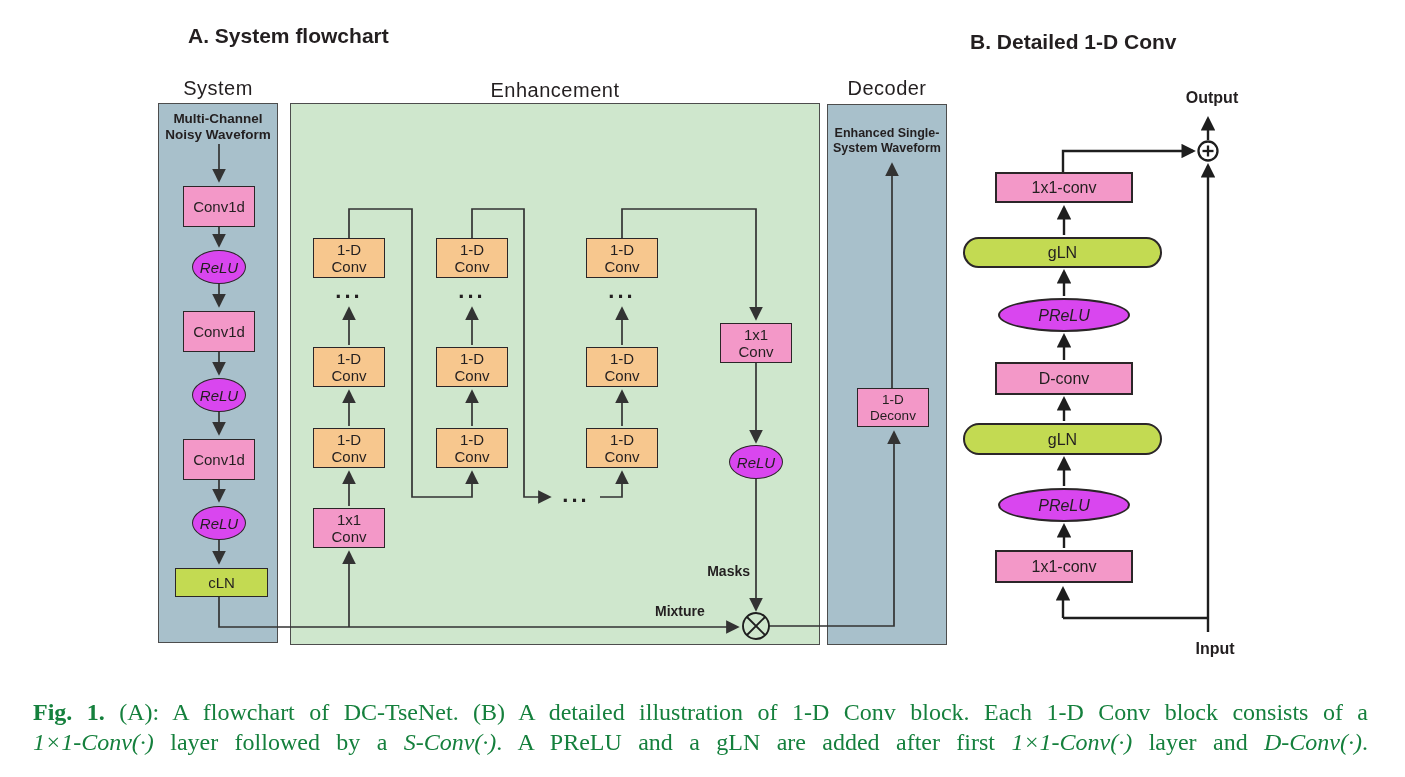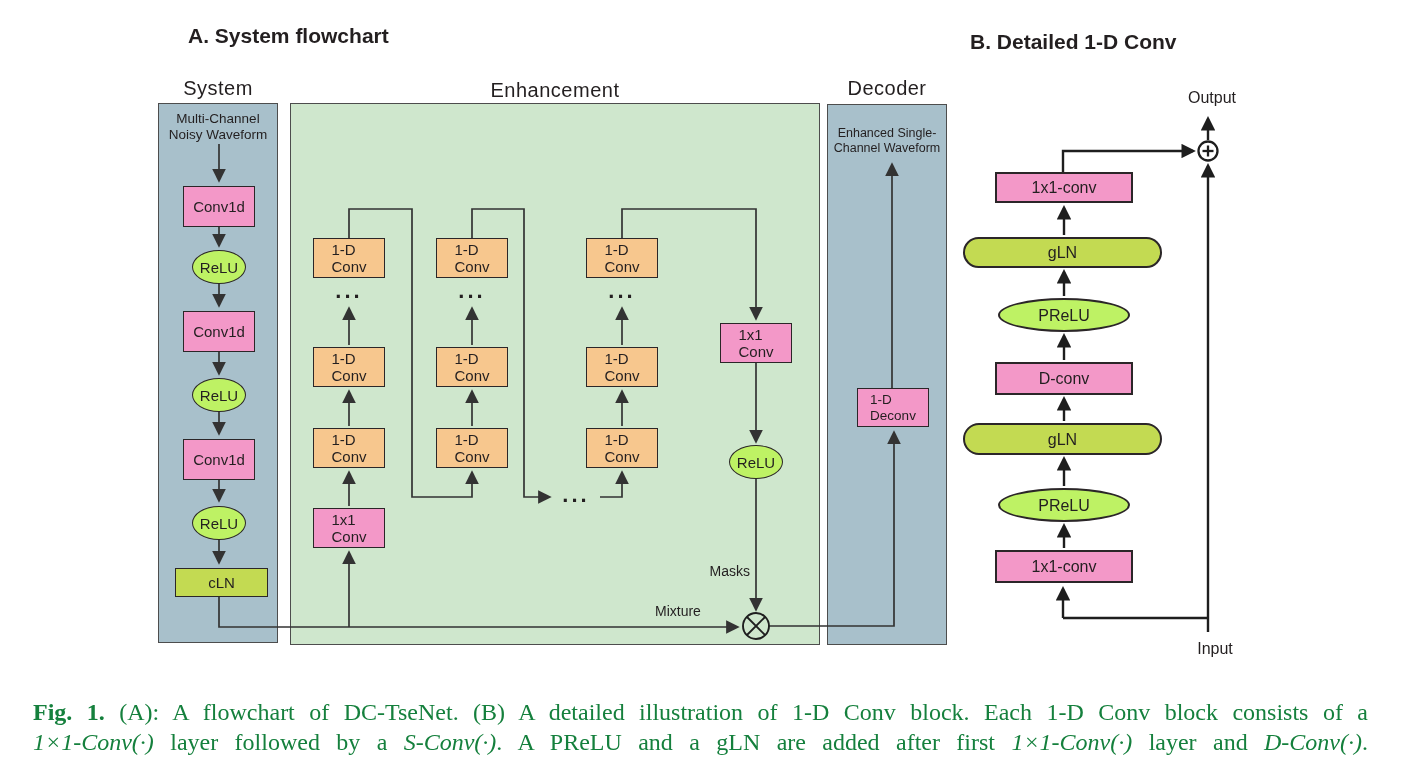--- a/index.html
+++ b/index.html
@@ -4,30 +4,30 @@
 <style>
   html,body{margin:0;padding:0;background:#ffffff;}
   .stage{position:relative;width:1405px;height:777px;background:#ffffff;overflow:hidden;
          font-family:"Liberation Sans",sans-serif;color:#231f20;}
   .abs{position:absolute;box-sizing:border-box;}
   .title{font-size:21px;font-weight:bold;white-space:nowrap;}
   .seclabel{font-size:20px;white-space:nowrap;letter-spacing:0.5px;}
   .panel{border:1.6px solid #4d4d4d;}
   .panel.bluegray{background:#a8c0cb;}
   .panel.green{background:#cfe7cd;}
-  .node{display:flex;align-items:center;justify-content:center;
+  .node{display:flex;align-items:center;justify-content:center;text-align:center;
         white-space:pre-line;border:1.8px solid #2b2628;font-size:15px;line-height:17px;z-index:3;}
   .pink{background:#f398c8;}
   .orange{background:#f7c78e;}
-  .blue{background:#bef264;}
+  .blue{background:#d946ef;font-style:italic;}
   .ygreen{background:#c3da52;}
   .ellipse{border-radius:50%;}
   .pill{border-radius:17px;}
   .b{border-width:2.6px;font-size:16px;}
-  .lbl{white-space:pre-line;text-align:center;z-index:3;}
+  .lbl{white-space:pre-line;text-align:center;z-index:3;font-weight:bold;}
   .small{font-size:13.5px;line-height:15.5px;}
   .tiny{font-size:12.5px;line-height:15px;}
   .mid{font-size:14px;}
   .io{font-size:16px;}
   .dots{font-size:22px;font-weight:bold;letter-spacing:3px;line-height:10px;z-index:3;text-align:center;}
   svg.overlay{position:absolute;left:0;top:0;z-index:2;}
   .caption{font-family:"Liberation Serif",serif;font-size:24px;line-height:30px;color:#15803d;
            text-align:justify;text-align-last:justify;z-index:3;}
 </style>
 </head>
@@ -154,21 +154,21 @@
 
   <div class="abs dots" style="left:554px;top:490px;width:44px;">...</div>
 
   <div class="abs node pink" style="left:720px;top:323px;width:72px;height:40px;">1x1
 Conv</div>
   <div class="abs node blue ellipse" style="left:729px;top:445px;width:54px;height:34px;">ReLU</div>
   <div class="abs lbl mid" style="left:698px;top:563px;width:52px;text-align:right;">Masks</div>
   <div class="abs lbl mid" style="left:655px;top:603px;width:58px;text-align:left;">Mixture</div>
 
   <div class="abs lbl tiny" style="left:824px;top:126px;width:126px;">Enhanced Single-
-Channel Waveform</div>
+System Waveform</div>
   <div class="abs node pink small" style="left:857px;top:388px;width:72px;height:39px;">1-D
 Deconv</div>
 
   <div class="abs lbl io" style="left:1180px;top:89px;width:64px;">Output</div>
   <div class="abs node pink b" style="left:995px;top:172px;width:138px;height:31px;">1x1-conv</div>
   <div class="abs node ygreen b pill" style="left:963px;top:237px;width:199px;height:31px;">gLN</div>
   <div class="abs node blue b ellipse" style="left:998px;top:298px;width:132px;height:34px;">PReLU</div>
   <div class="abs node pink b" style="left:995px;top:362px;width:138px;height:33px;">D-conv</div>
   <div class="abs node ygreen b pill" style="left:963px;top:423px;width:199px;height:32px;">gLN</div>
   <div class="abs node blue b ellipse" style="left:998px;top:488px;width:132px;height:34px;">PReLU</div>

